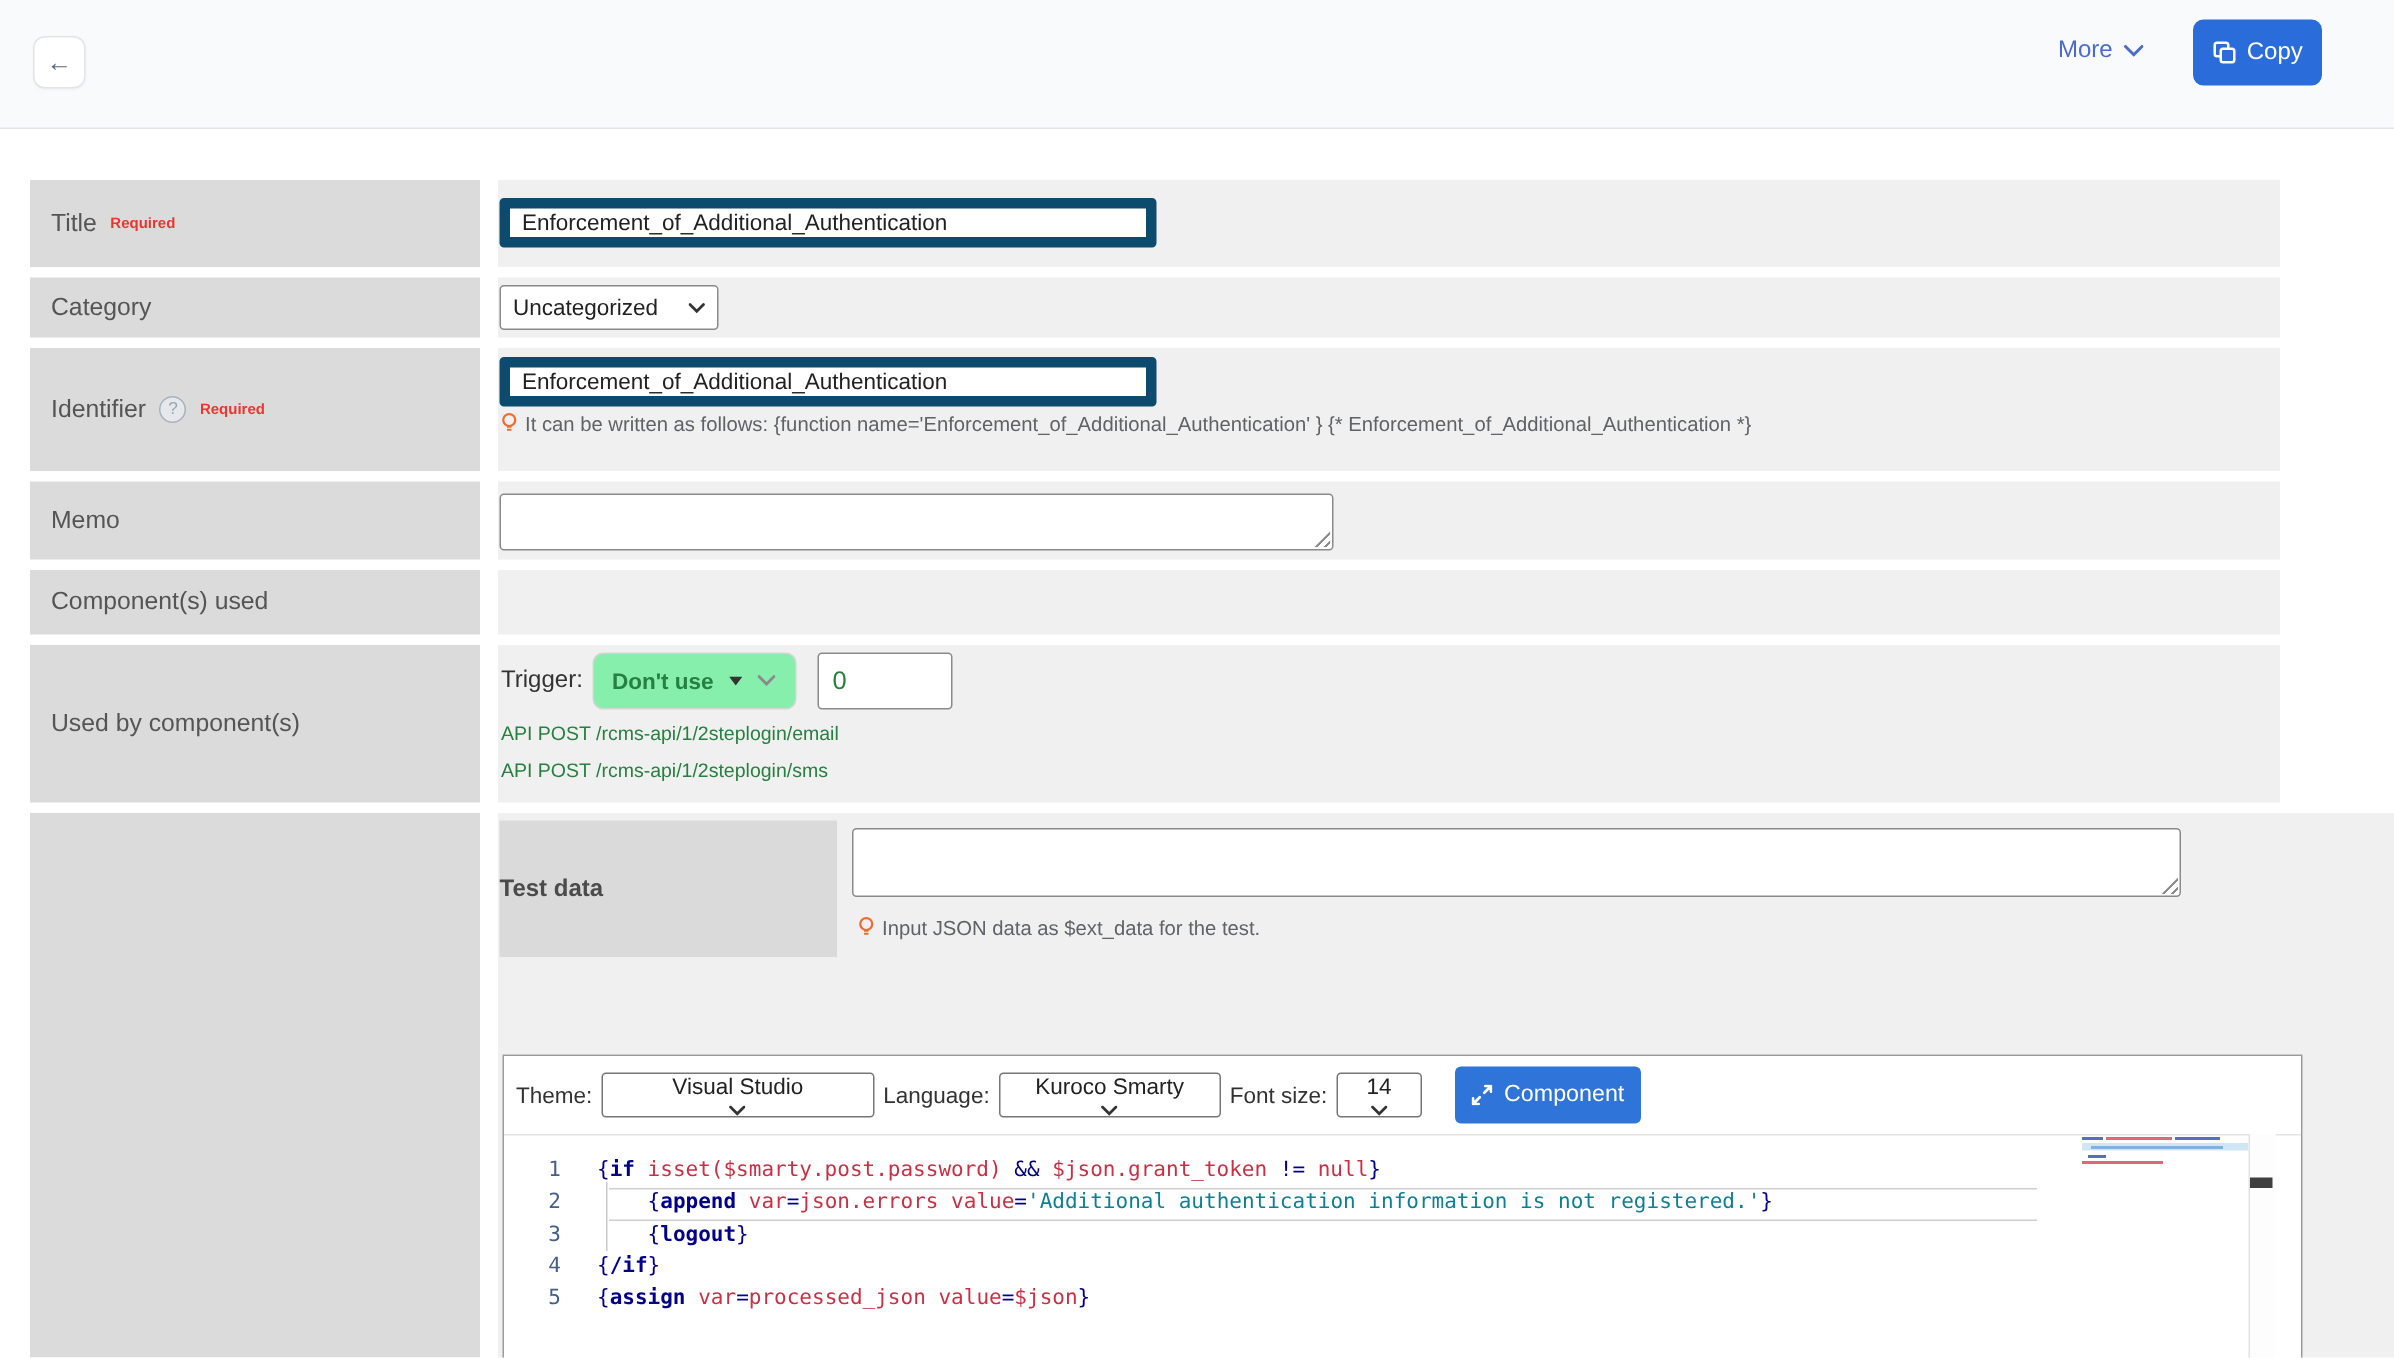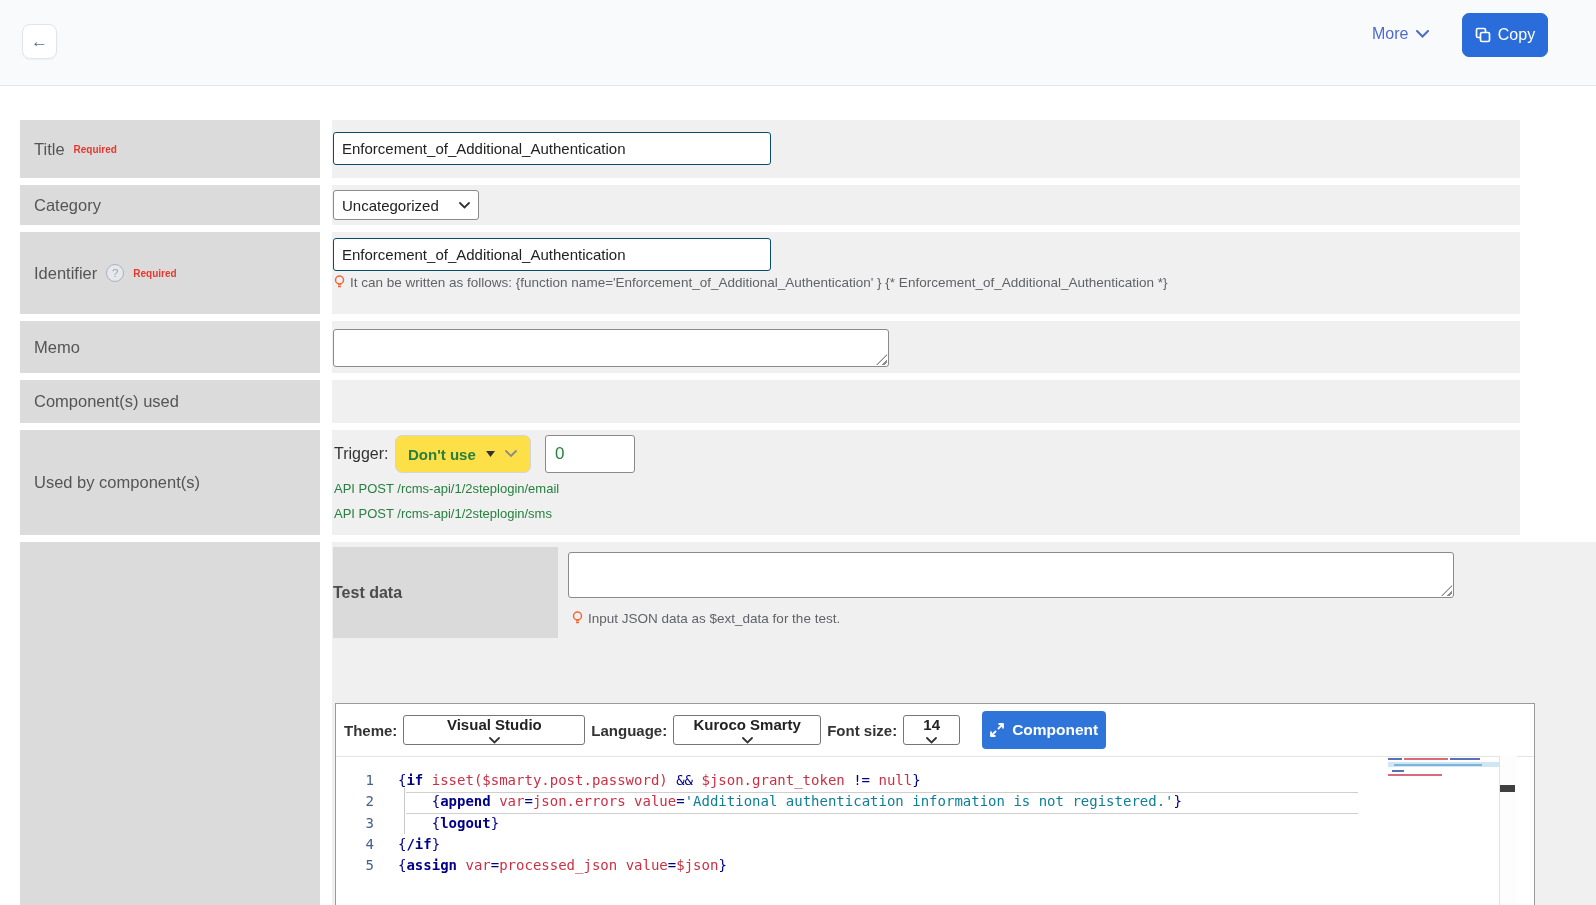--- a/index.html
+++ b/index.html
@@ -25,53 +25,53 @@
               gap:7px; cursor:pointer; }
   
   .row-label { position:absolute; left:20px; width:300px; background:#dbdbdb;
                display:flex; align-items:center; padding-left:14px; gap:9px;
                font-size:16.5px; color:#555; }
   .row-content { position:absolute; left:332px; width:1188px; background:#f0f0f0; }
   .required { color:var(--required); font-size:10px; font-weight:bold; }
   .help-icon { width:18px; height:18px; border:1.5px solid #a7b2bf; border-radius:50%;
                color:#99a5b2; font-size:11.5px; display:inline-flex; align-items:center;
                justify-content:center; background:#e6e8ec; }
-  .text-input { position:absolute; height:33px; background:#fff; border:1px solid #0c4a6e;
+  .text-input { position:absolute; height:33px; background:#fff; border:7px solid #0c4a6e;
                 border-radius:3px; font-family:"Liberation Sans",sans-serif;
                 font-size:15px; color:#222; padding:0 8px; }
   .sel { position:absolute; background:#fff; border:1px solid #8a8a8a; border-radius:3px;
          display:flex; align-items:center; font-size:15px; color:#222;
          padding:0 8px; cursor:pointer; justify-content:space-between; }
   .hint { position:absolute; display:flex; align-items:center; gap:5px;
           font-size:13.5px; color:#5f6368; }
   .ta-wrap { position:absolute; background:#fff; border:1px solid #8a8a8a; border-radius:3px; }
   .ta-wrap textarea { width:100%; height:100%; border:none; resize:none; outline:none;
                       background:transparent; font-family:"Liberation Sans",sans-serif; font-size:14px; }
   .resize-handle { position:absolute; right:1px; bottom:1px; width:11px; height:11px;
       background:repeating-linear-gradient(135deg, transparent 0 3px, #8b8b8b 3px 4.5px);
       clip-path:polygon(100% 0, 100% 100%, 0 100%); }
   
   .trigger-label { position:absolute; font-size:16px; color:#333; }
-  .trigger-select { position:absolute; background:#fde047; border:1px solid #d4d4d4;
+  .trigger-select { position:absolute; background:#86efac; border:1px solid #d4d4d4;
                     border-radius:7px; display:flex; align-items:center; gap:10px;
                     padding:0 12px; cursor:pointer; }
   .trigger-select .val { color:var(--green); font-size:15px; font-weight:bold; }
   .count-input { position:absolute; width:90px; height:38px; border:1px solid #8a8a8a;
                  border-radius:3px; color:var(--green); font-size:17px; padding:0 9px;
                  font-family:"Liberation Sans",sans-serif; }
   .api-link { position:absolute; color:var(--green); font-size:13px; cursor:pointer; }
   
   .testdata-label { position:absolute; left:333px; top:547px; width:225px; height:91px;
                     background:#dadada; display:flex; align-items:center; 
                     font-size:16px; font-weight:bold; color:#4b4b4b; }
   
   .editor-panel { position:absolute; left:335px; top:703px; width:1200px; height:240px;
                   background:#fff; border:1px solid #9a9a9a; }
   .editor-toolbar { position:absolute; left:0; top:0; width:100%; height:52px;
-                    display:flex; align-items:center; padding-left:8px; gap:6px;font-weight:bold; }
+                    display:flex; align-items:center; padding-left:8px; gap:6px; }
   .tb-label { font-size:15px; color:#333; }
   .tb-sel { height:30px; background:#fff; border:1px solid #767676; border-radius:3px;
             display:flex; align-items:center; justify-content:space-between;
             font-size:15px; color:#222; padding:0 7px; cursor:pointer;flex-direction:column; }
   .fullscreen-btn { margin-left:16px; width:124px; height:38px; background:#2e74d9;
                     border-radius:4px; color:#fff; font-size:15.5px; display:flex;
                     align-items:center; justify-content:center; gap:8px; cursor:pointer; }
   .editor-area { position:absolute; left:0; top:52px; right:0; bottom:0;
                  border-top:1px solid #e3e3e3; padding-top:13px;
                  font-family:"DejaVu Sans Mono", monospace; font-size:14px; }

